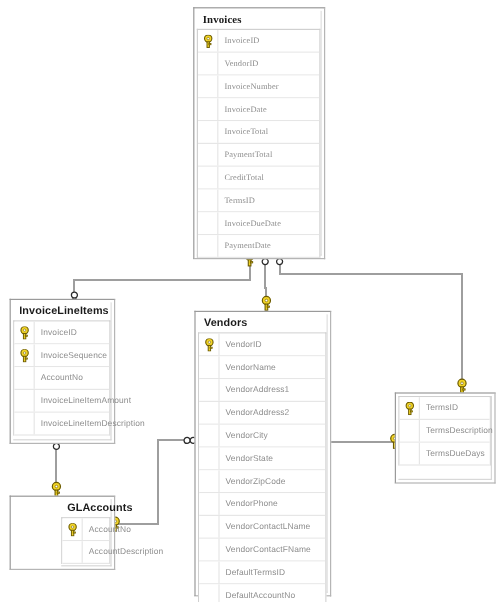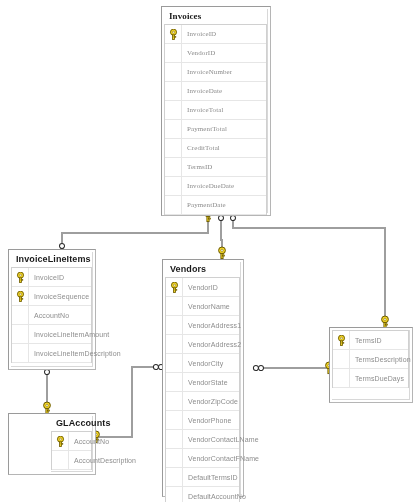--- a/index.html
+++ b/index.html
@@ -243,21 +243,21 @@
           <span class="col-name">InvoiceLineItemAmount</span>
         </div>
         <div class="row">
           <span class="gutter"></span>
           <span class="col-name">InvoiceLineItemDescription</span>
         </div>
       </div>
     </div>
   </div>
 
-  <div class="table-box" style="left:162px; top:259px; width:82px; height:238px;">
+  <div class="table-box" style="left:162px; top:259px; width:114px; height:238px;">
     <div class="table-inner">
       <div class="table-title">Vendors</div>
       <div class="rows">
         <div class="row">
           <span class="gutter">
             <svg class="key-ico" width="9" height="11" viewBox="-5 -6 10 12">
                 <use href="#keyGlyph"></use>
               </svg>
           </span>
           <span class="col-name">VendorID</span>

